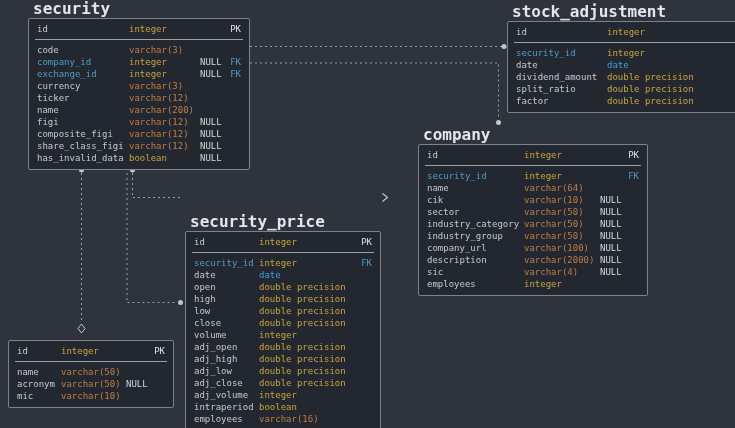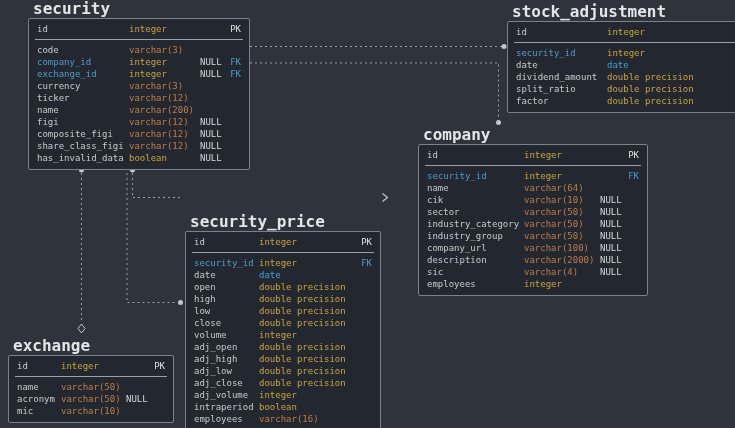--- a/index.html
+++ b/index.html
@@ -155,21 +155,20 @@
             <div class="row"><span class="c-name">adj_high</span><span class="c-type ty-num">double precision</span><span class="c-null"></span><span class="c-key "></span></div>
             <div class="row"><span class="c-name">adj_low</span><span class="c-type ty-num">double precision</span><span class="c-null"></span><span class="c-key "></span></div>
             <div class="row"><span class="c-name">adj_close</span><span class="c-type ty-num">double precision</span><span class="c-null"></span><span class="c-key "></span></div>
             <div class="row"><span class="c-name">adj_volume</span><span class="c-type ty-num">integer</span><span class="c-null"></span><span class="c-key "></span></div>
             <div class="row"><span class="c-name">intraperiod</span><span class="c-type ty-num">boolean</span><span class="c-null"></span><span class="c-key "></span></div>
             <div class="row"><span class="c-name">employees</span><span class="c-type ty-str">varchar(16)</span><span class="c-null"></span><span class="c-key "></span></div>
           </div>
         </div>
       </div>
       <div class="table w-exchange" style="left: 8px; top: 340px; width: 166px;">
-        <div class="t-title">exchange</div>
         <div class="t-box">
           <div class="thead">
             <div class="row"><span class="c-name">id</span><span class="c-type ty-num">integer</span><span class="c-null"></span><span class="c-key pk">PK</span></div>
           </div>
           <div class="sep"></div>
           <div class="tbody">
             <div class="row"><span class="c-name">name</span><span class="c-type ty-str">varchar(50)</span><span class="c-null"></span><span class="c-key "></span></div>
             <div class="row"><span class="c-name">acronym</span><span class="c-type ty-str">varchar(50)</span><span class="c-null">NULL</span><span class="c-key "></span></div>
             <div class="row"><span class="c-name">mic</span><span class="c-type ty-str">varchar(10)</span><span class="c-null"></span><span class="c-key "></span></div>
           </div>

